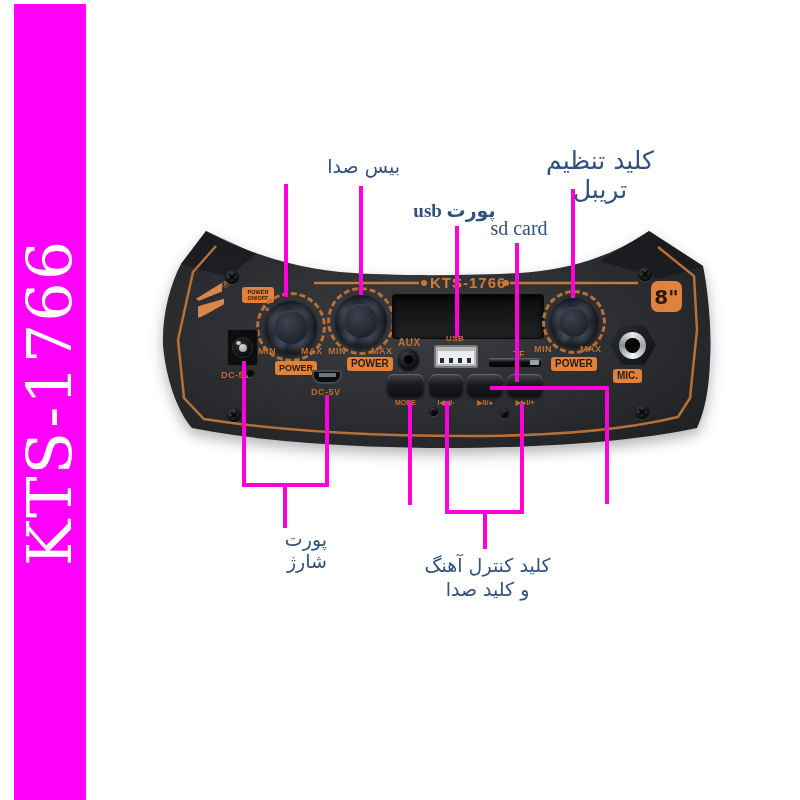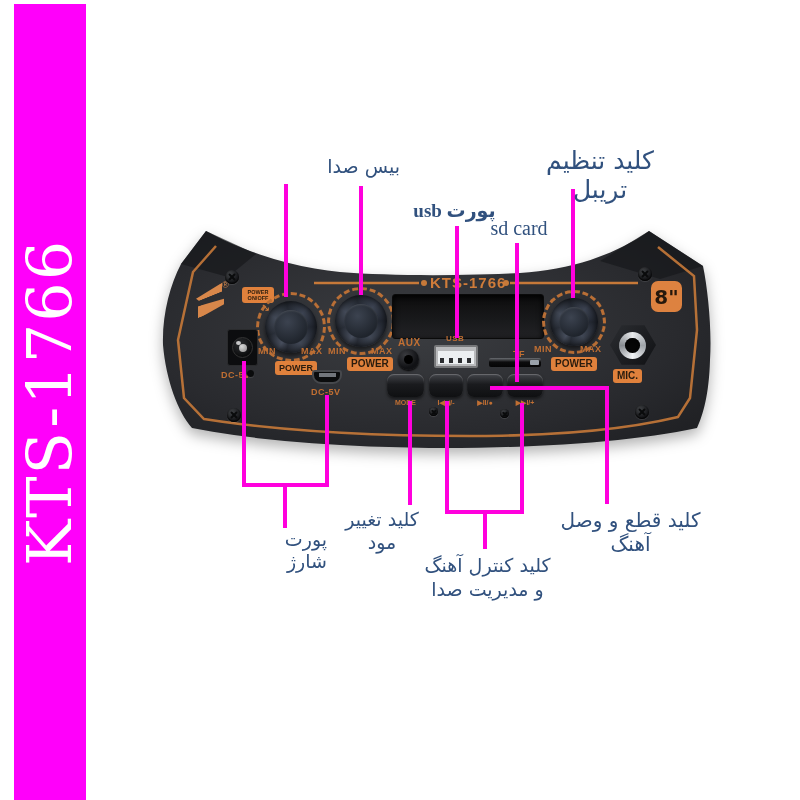--- a/index.html
+++ b/index.html
@@ -186,26 +186,18 @@
   <div class="hline" style="left:490px;top:386px;width:119px;"></div>
   <div class="vline" style="left:605px;top:386px;height:118px;"></div>
 
   <div class="lbl" style="left:196px;top:129px;width:178px;font-size:19px;line-height:24px;">
   </div>
   <div class="lbl" style="left:320px;top:155px;width:80px;font-size:19px;text-align:right;">بیس صدا</div>
   <div class="lbl" style="left:520px;top:146px;width:160px;font-size:25px;">کلید تنظیم تریبل</div>
   <div class="lbl latin-serif" style="left:412px;top:199px;width:85px;font-size:19px;font-weight:bold;">پورت usb</div>
   <div class="lbl latin-serif" style="left:484px;top:217px;width:70px;font-size:20px;direction:ltr;">sd card</div>
   <div class="lbl" style="left:247px;top:528px;width:80px;font-size:19px;text-align:right;">پورت شارژ</div>
-  <div class="lbl" style="left:342px;top:508px;width:80px;font-size:19px;line-height:23px;">
-    <div>کلید تغییر</div>
-    <div>مود</div>
-  </div>
   <div class="lbl" style="left:420px;top:553px;width:135px;font-size:19px;line-height:24px;">
     <div>کلید کنترل آهنگ</div>
-    <div>و مدیریت صدا</div>
-  </div>
-  <div class="lbl" style="left:558px;top:508px;width:145px;font-size:20px;line-height:24px;">
-    <div>کلید قطع و وصل</div>
-    <div>آهنگ</div>
+    <div>و کلید صدا</div>
   </div>
 
 </div>
 
 </body></html>

